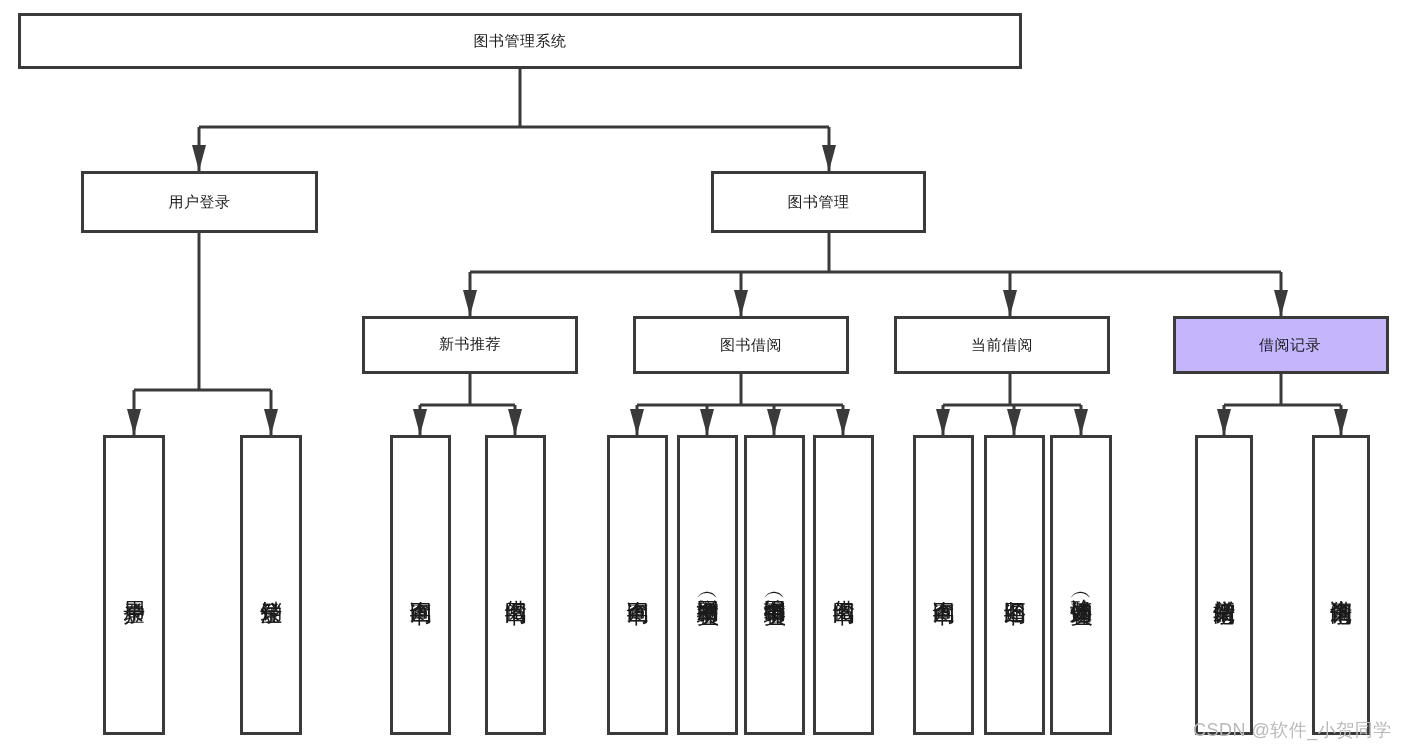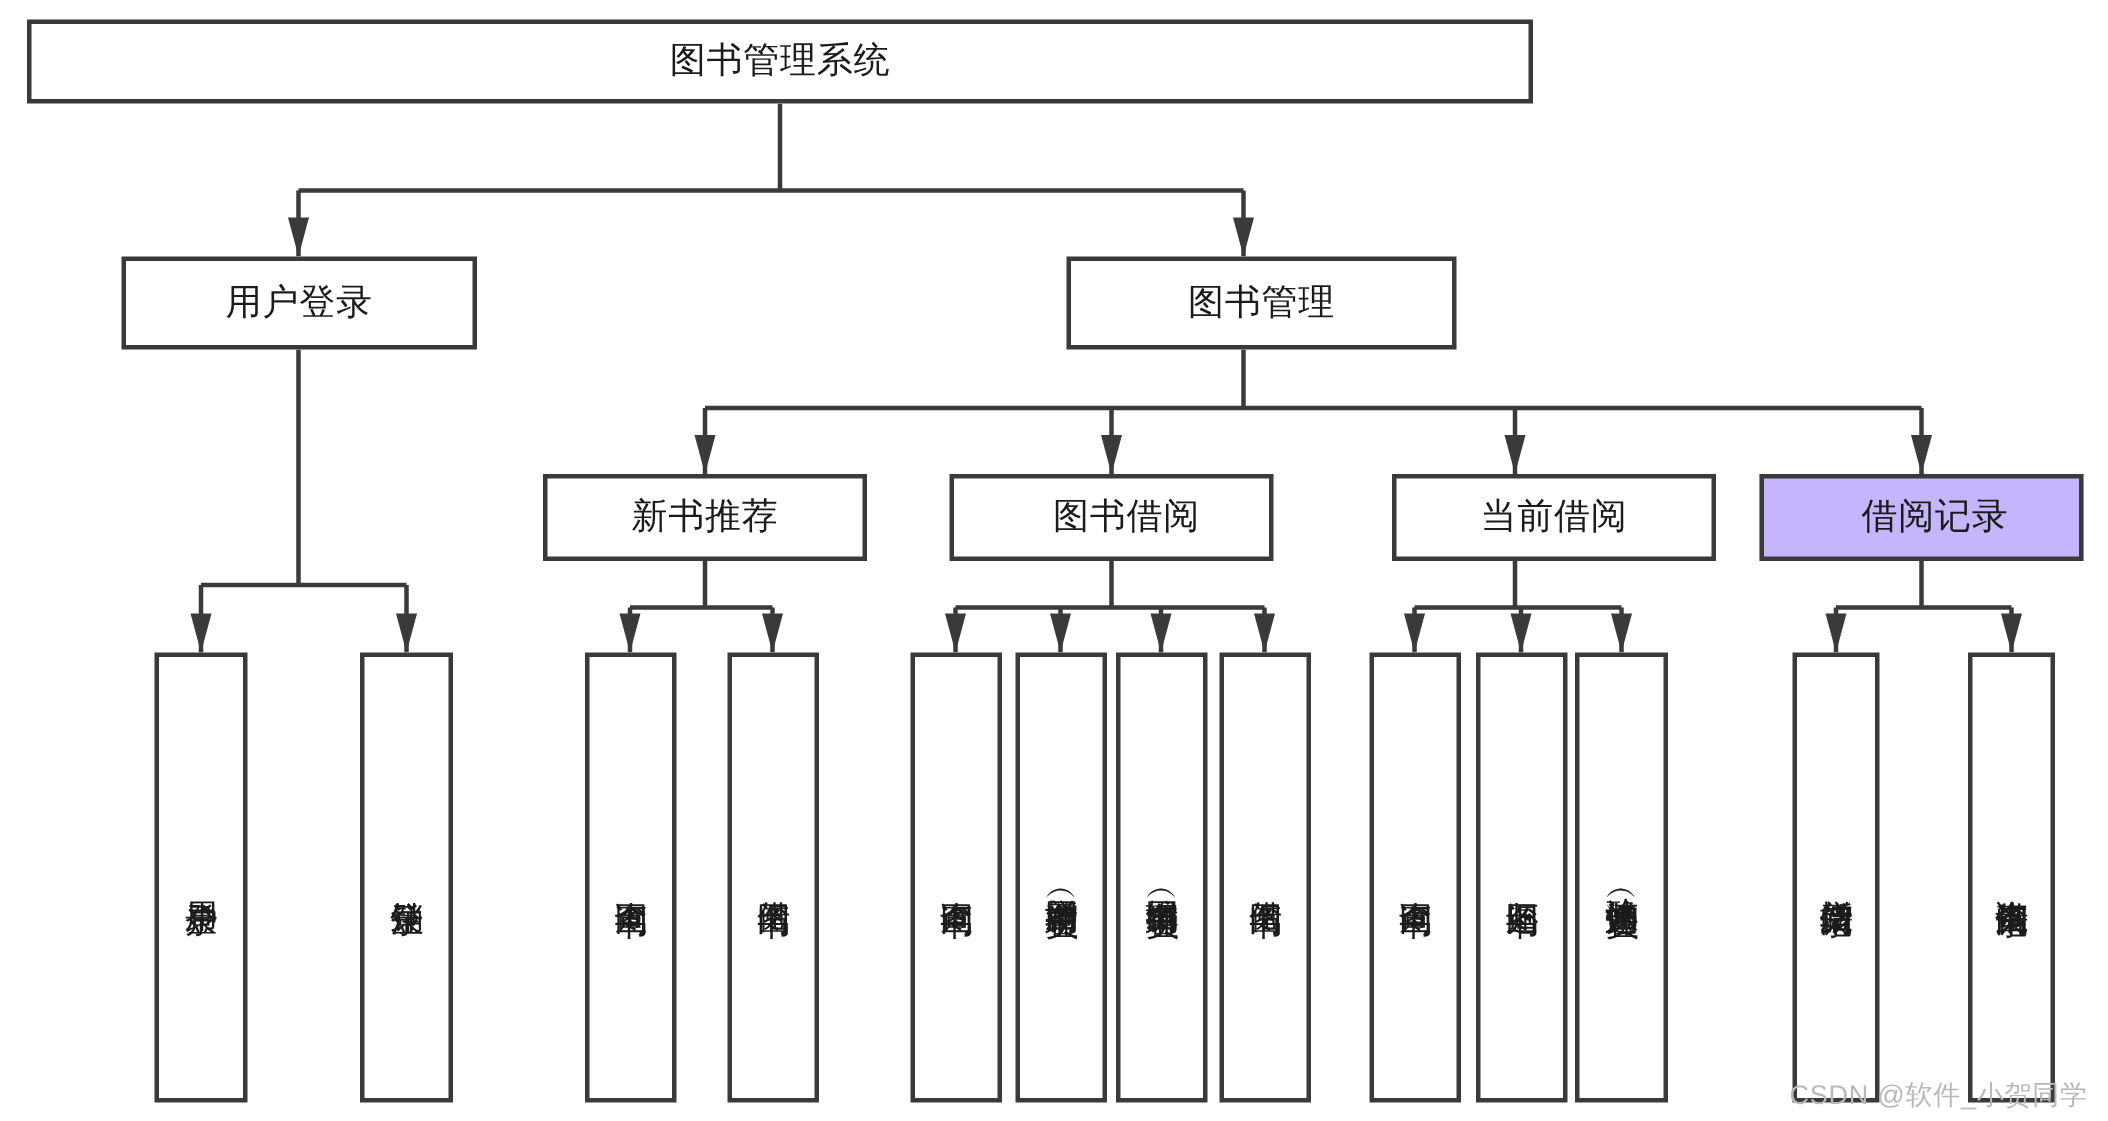--- a/index.html
+++ b/index.html
@@ -21,21 +21,21 @@
     position: absolute;
     box-sizing: border-box;
     border: 3px solid #3a3a3a;
     background: #ffffff;
     display: flex;
     align-items: center;
     justify-content: center;
     color: #1b1b1b;
   }
   .node-label {
-    font-size: 24px;
+    font-size: 15px;
     line-height: 1.18;
     letter-spacing: 0.5px;
     white-space: nowrap;
     color: #1b1b1b;
   }
   .node-box.vertical .node-label {
     writing-mode: vertical-rl;
     text-orientation: upright;
     font-size: 22px;
     line-height: 1.12;
@@ -117,30 +117,30 @@
       <line x1="1341" y1="405" x2="1341" y2="435" stroke="#3a3a3a" stroke-width="3"></line>
       <polygon points="1334,409 1348,409 1341,435" fill="#3a3a3a"></polygon>
     </svg>
   <div id="nodes-layer">
       <div class="node-box" style="left: 18px; top: 13px; width: 1004px; height: 56px; border-color: rgb(58, 58, 58); background: rgb(255, 255, 255);">
         <span class="node-label">图书管理系统</span>
       </div>
       <div class="node-box" style="left: 81px; top: 171px; width: 237px; height: 62px; border-color: rgb(58, 58, 58); background: rgb(255, 255, 255);">
         <span class="node-label">用户登录</span>
       </div>
-      <div class="node-box" style="left: 711px; top: 171px; width: 260px; height: 62px; border-color: rgb(58, 58, 58); background: rgb(255, 255, 255);">
+      <div class="node-box" style="left: 711px; top: 171px; width: 215px; height: 62px; border-color: rgb(58, 58, 58); background: rgb(255, 255, 255);">
         <span class="node-label">图书管理</span>
       </div>
       <div class="node-box" style="left: 362px; top: 316px; width: 216px; height: 58px; border-color: rgb(58, 58, 58); background: rgb(255, 255, 255); font-family: Liberation Serif, serif;">
         <span class="node-label">新书推荐</span>
       </div>
       <div class="node-box" style="left: 633px; top: 316px; width: 216px; height: 58px; border-color: rgb(58, 58, 58); background: rgb(255, 255, 255); padding-left: 20px;">
         <span class="node-label">图书借阅</span>
       </div>
-      <div class="node-box" style="left: 928px; top: 316px; width: 216px; height: 58px; border-color: rgb(58, 58, 58); background: rgb(255, 255, 255);">
+      <div class="node-box" style="left: 894px; top: 316px; width: 216px; height: 58px; border-color: rgb(58, 58, 58); background: rgb(255, 255, 255);">
         <span class="node-label">当前借阅</span>
       </div>
       <div class="node-box" style="left: 1173px; top: 316px; width: 216px; height: 58px; border-color: rgb(58, 58, 58); background: #c4b5fd; padding-left: 18px;">
         <span class="node-label">借阅记录</span>
       </div>
       <div class="node-box vertical" style="left: 103px; top: 435px; width: 62px; height: 300px; border-color: rgb(58, 58, 58); background: rgb(255, 255, 255);">
         <span class="node-label">用户登录</span>
       </div>
       <div class="node-box vertical" style="left: 240px; top: 435px; width: 62px; height: 300px; border-color: rgb(58, 58, 58); background: rgb(255, 255, 255);">
         <span class="node-label">注销登录</span>

